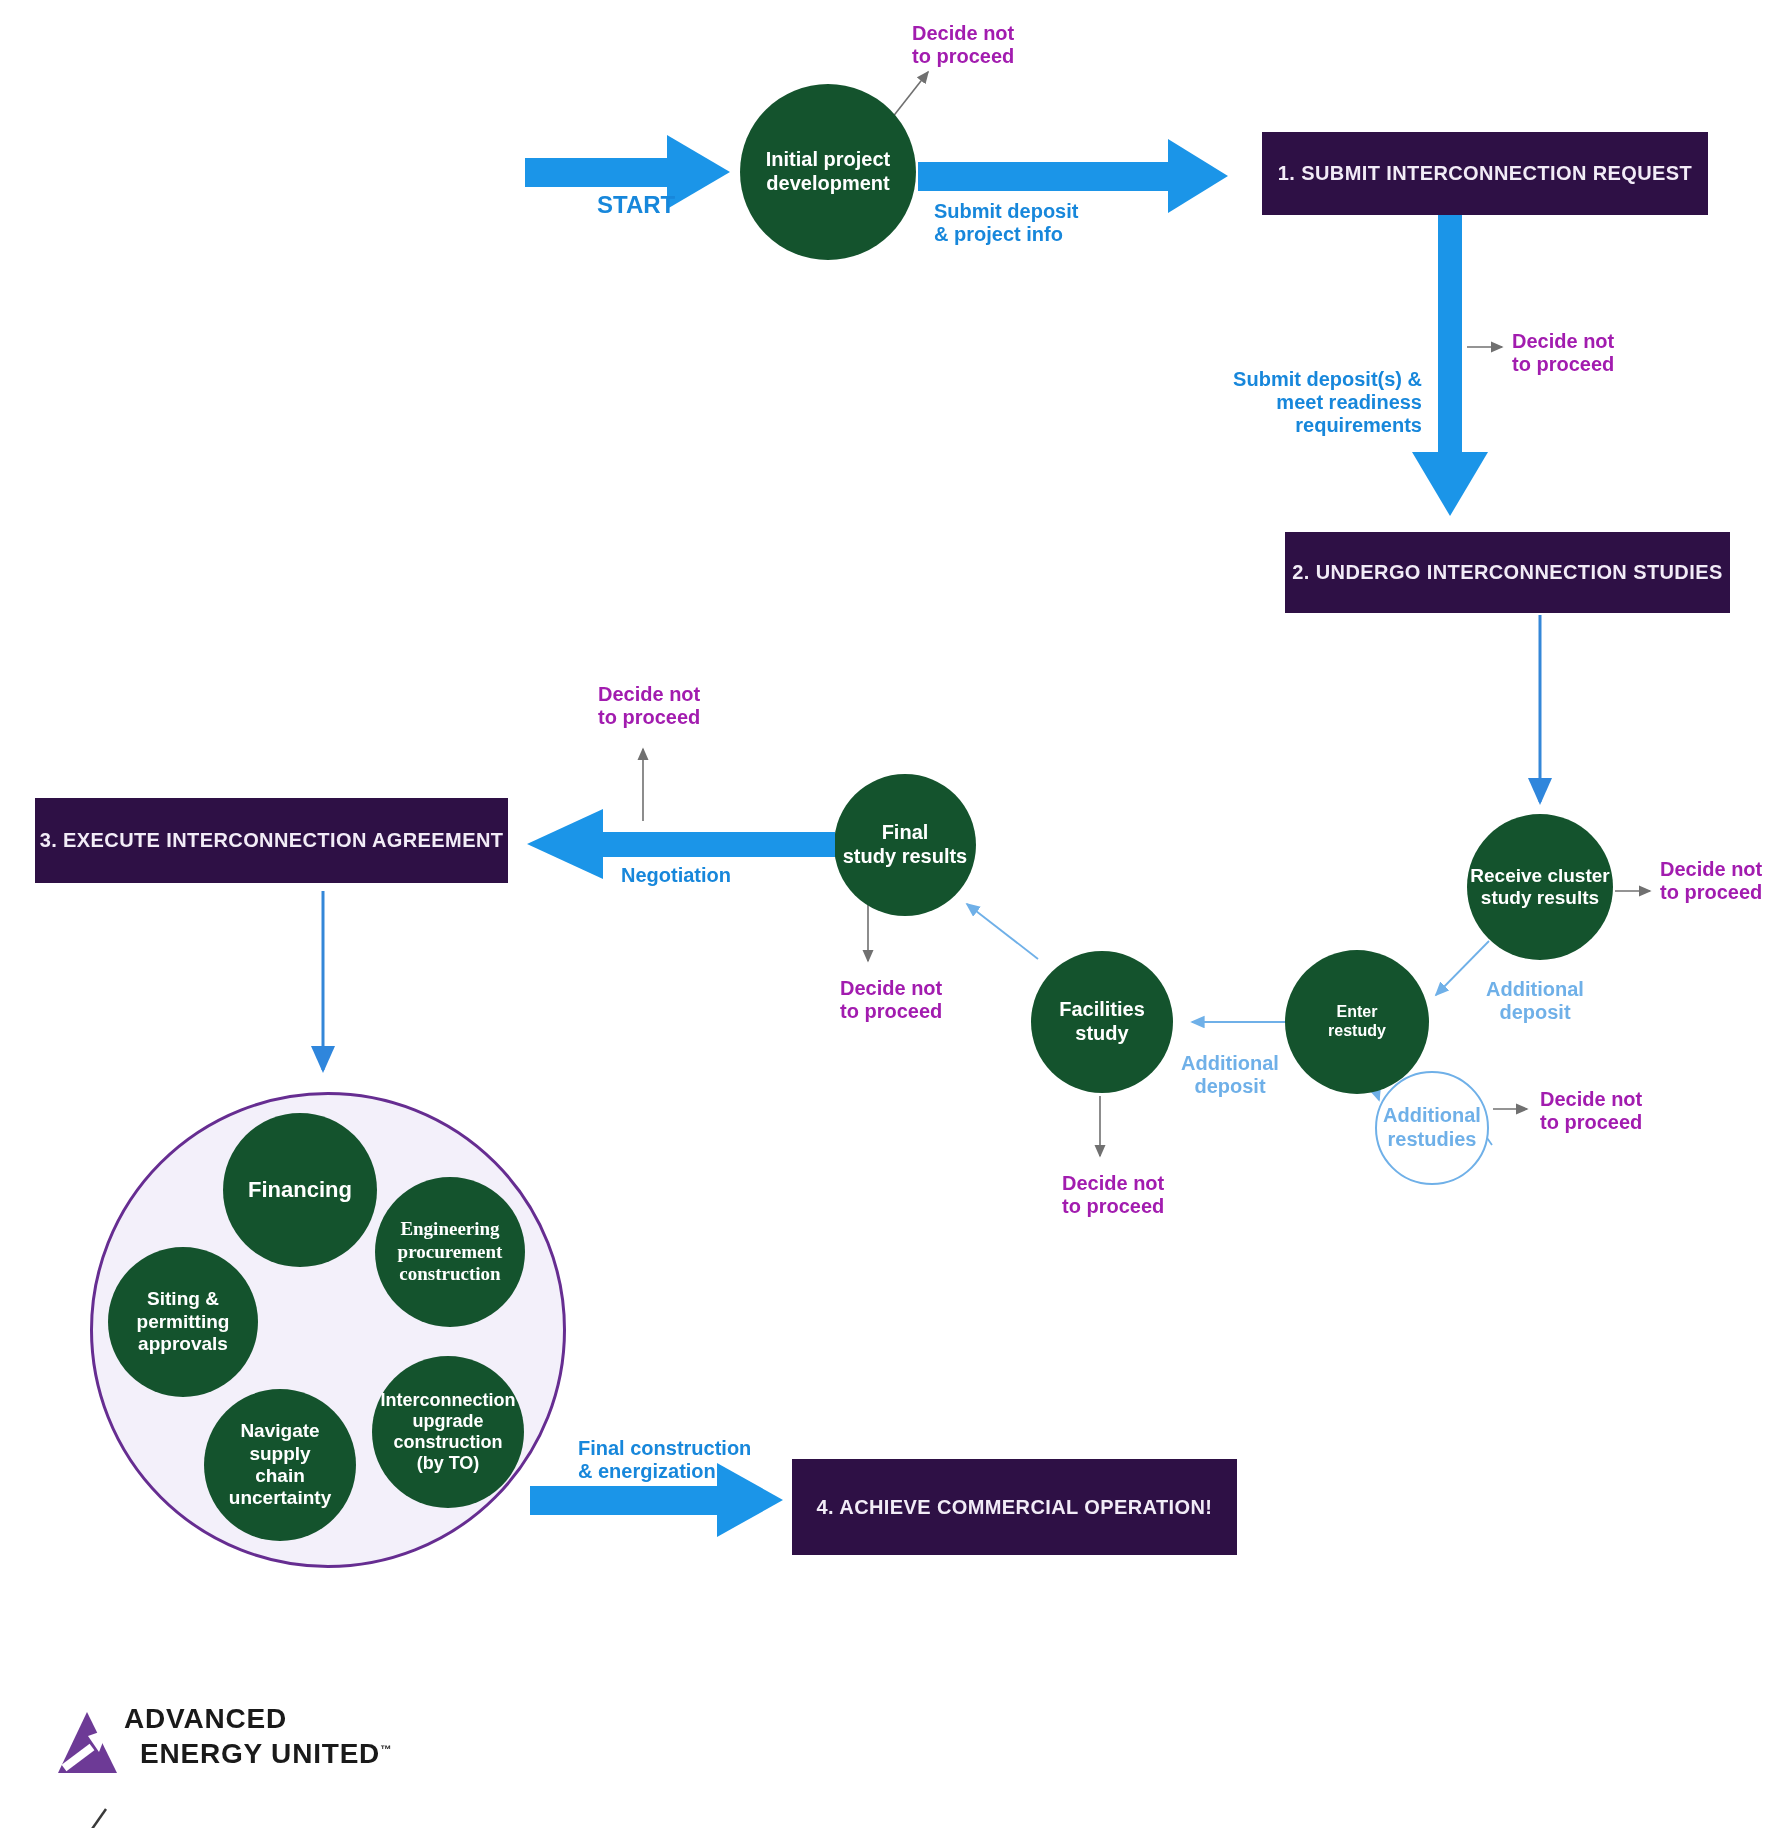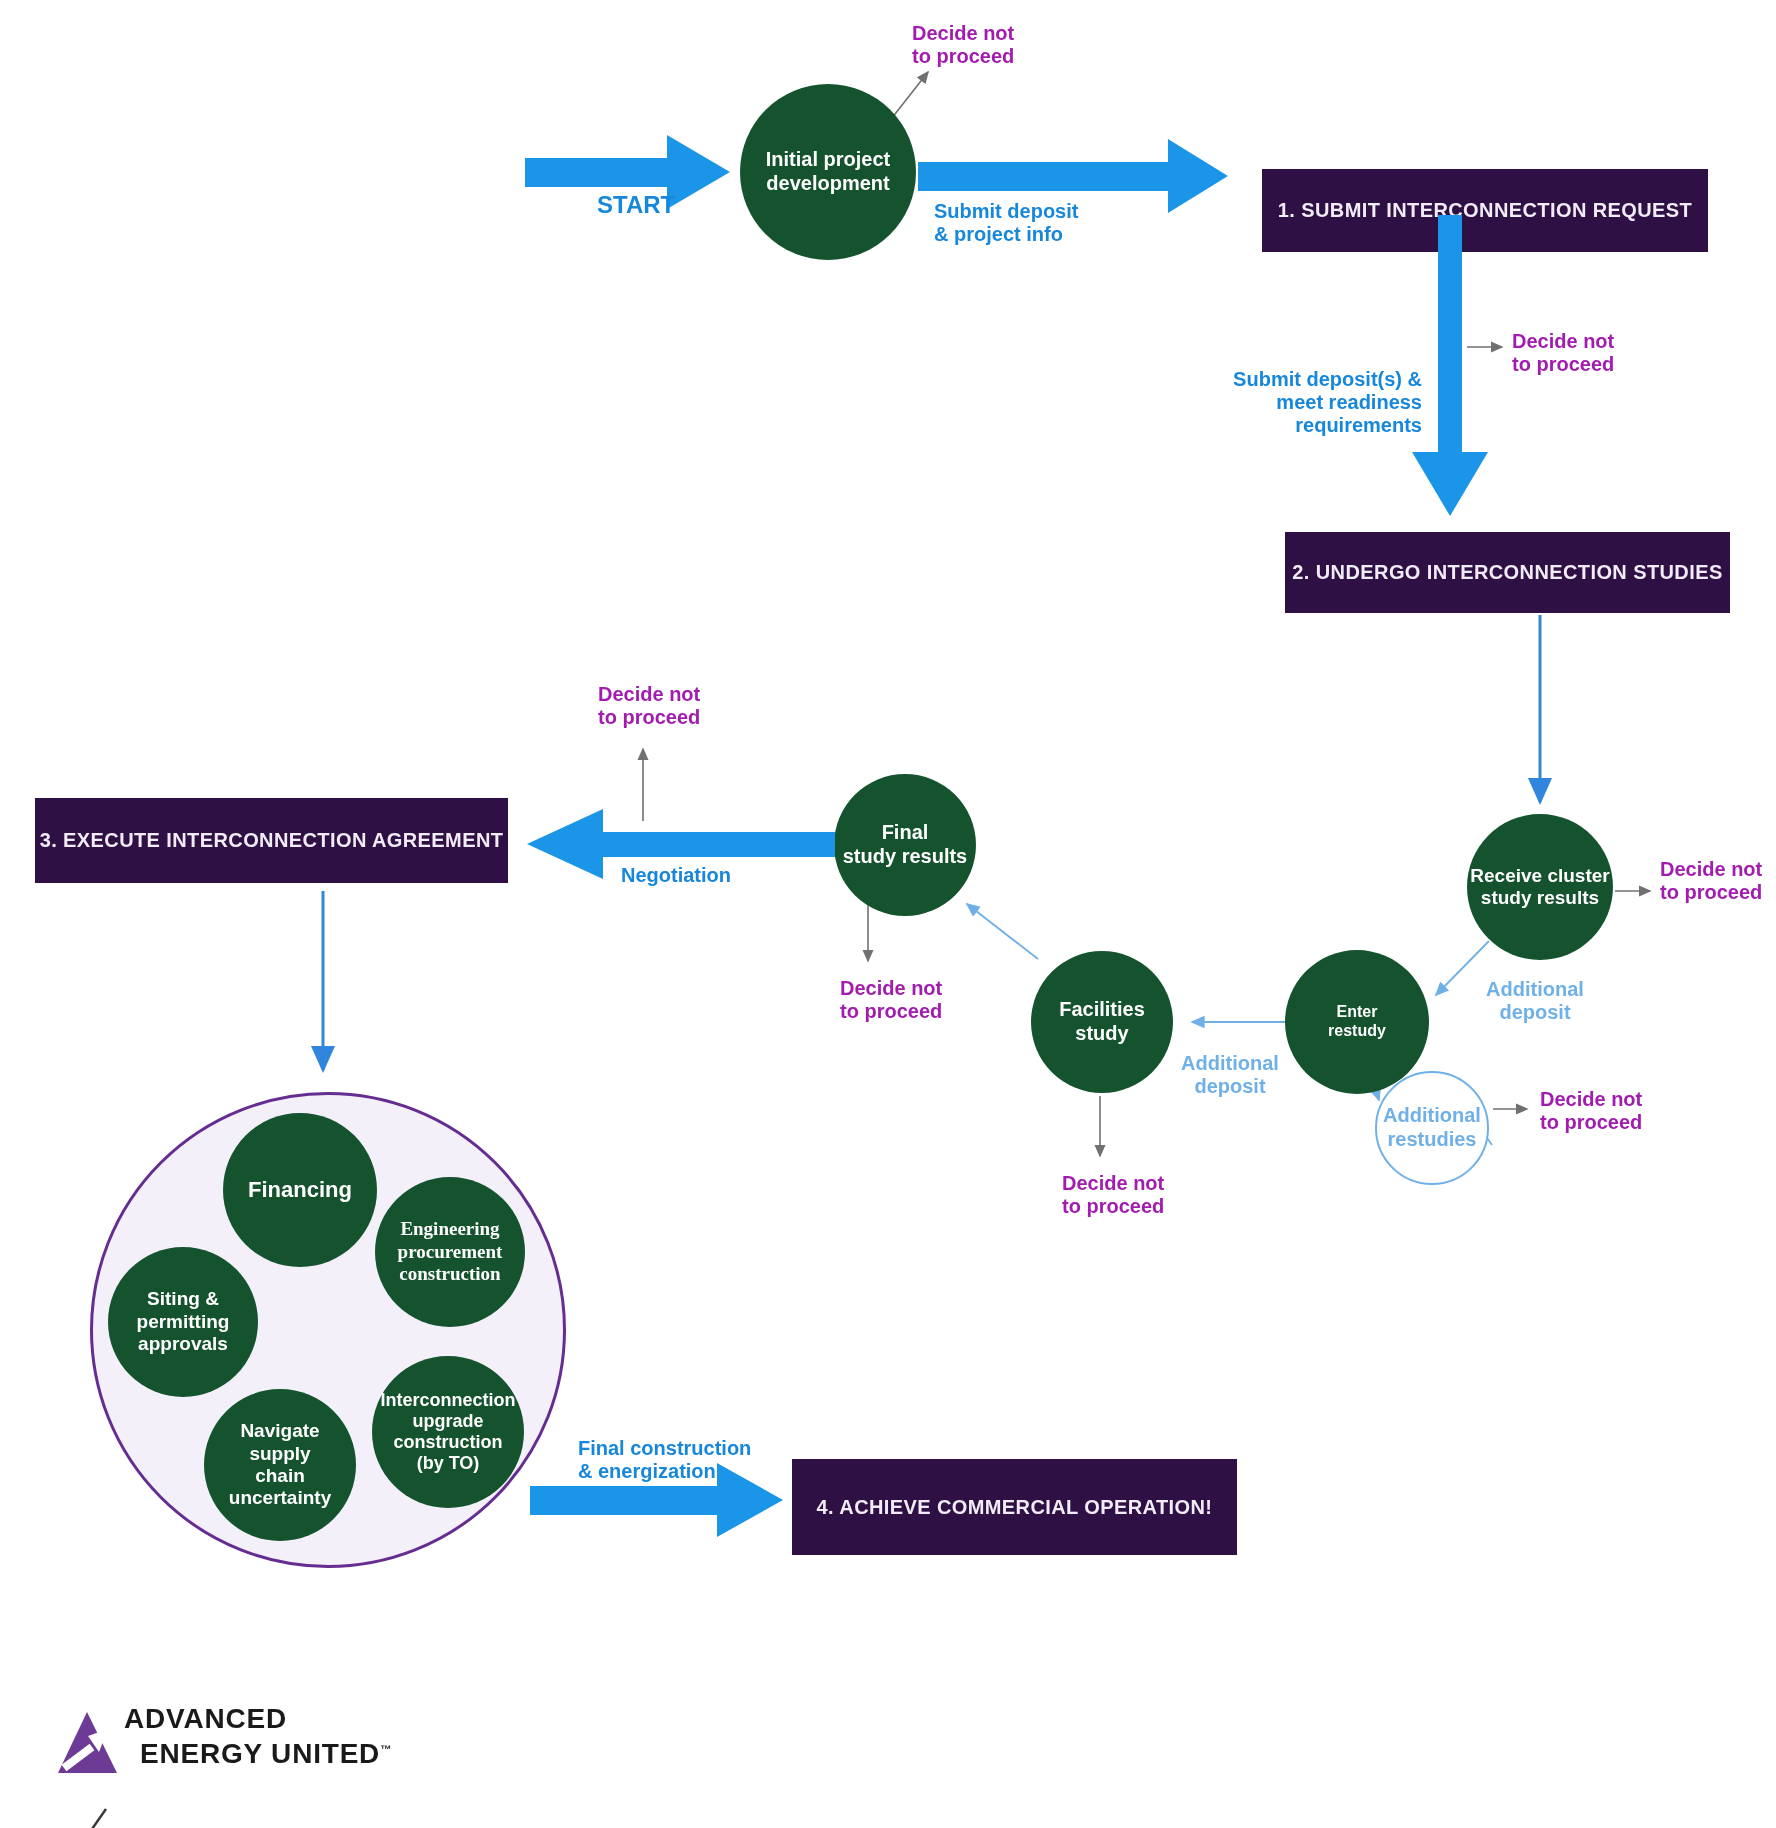--- a/index.html
+++ b/index.html
@@ -78,21 +78,21 @@
   <div class="node" style="left:740px;top:84px;width:176px;height:176px;font-size:20px;">Initial project
 development</div>
   <div class="lbl gray" style="left:912px;top:22px;">Decide not
 to proceed</div>
 
   <div class="shaft" style="left:918px;top:162px;width:250px;height:29px;"></div>
   <div class="tri" style="left:1168px;top:139px;border-top:37px solid transparent;border-bottom:37px solid transparent;border-left:60px solid #1b95e8;"></div>
   <div class="lbl blue" style="left:934px;top:200px;">Submit deposit
 &amp; project info</div>
 
-  <div class="stepbox" style="left:1262px;top:132px;width:446px;height:83px;margin-top:37px;">1.  SUBMIT INTERCONNECTION REQUEST</div>
+  <div class="stepbox" style="left:1262px;top:132px;width:446px;height:83px;">1.  SUBMIT INTERCONNECTION REQUEST</div>
 
   <div class="shaft" style="left:1438px;top:215px;width:24px;height:237px;"></div>
   <div class="tri" style="left:1412px;top:452px;border-left:38px solid transparent;border-right:38px solid transparent;border-top:64px solid #1b95e8;"></div>
   <div class="lbl blue" style="left:1140px;top:368px;width:282px;text-align:right;">Submit deposit(s) &amp;
 meet readiness
 requirements</div>
   <div class="lbl gray" style="left:1512px;top:330px;">Decide not
 to proceed</div>
 
   <div class="stepbox" style="left:1285px;top:532px;width:445px;height:81px;">2. UNDERGO INTERCONNECTION STUDIES</div>

